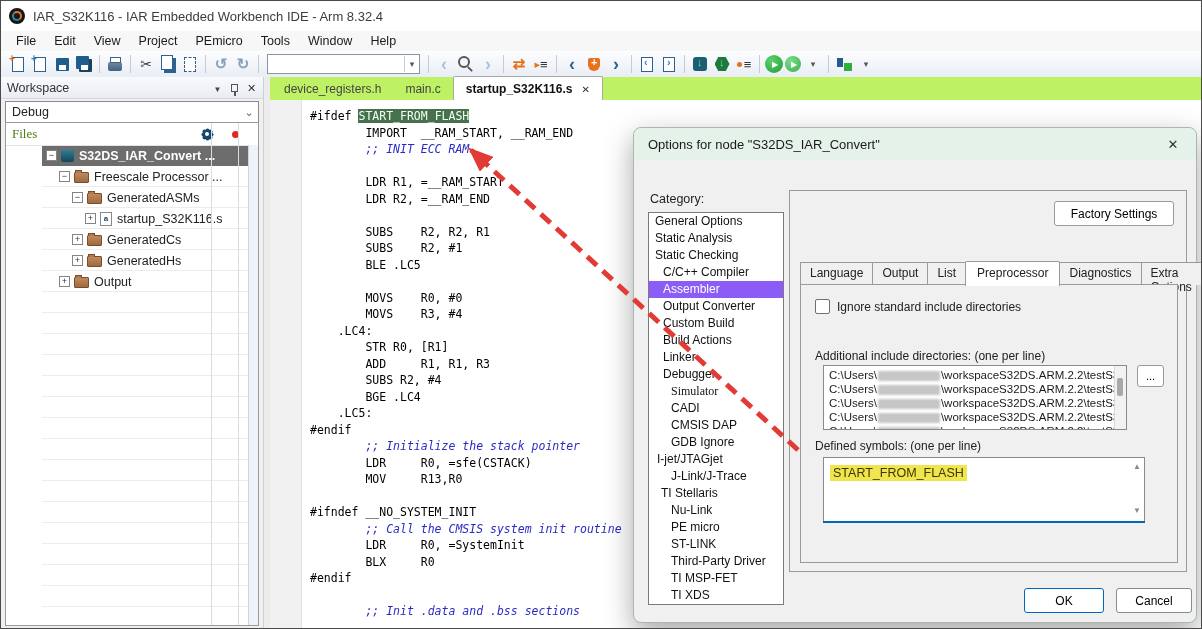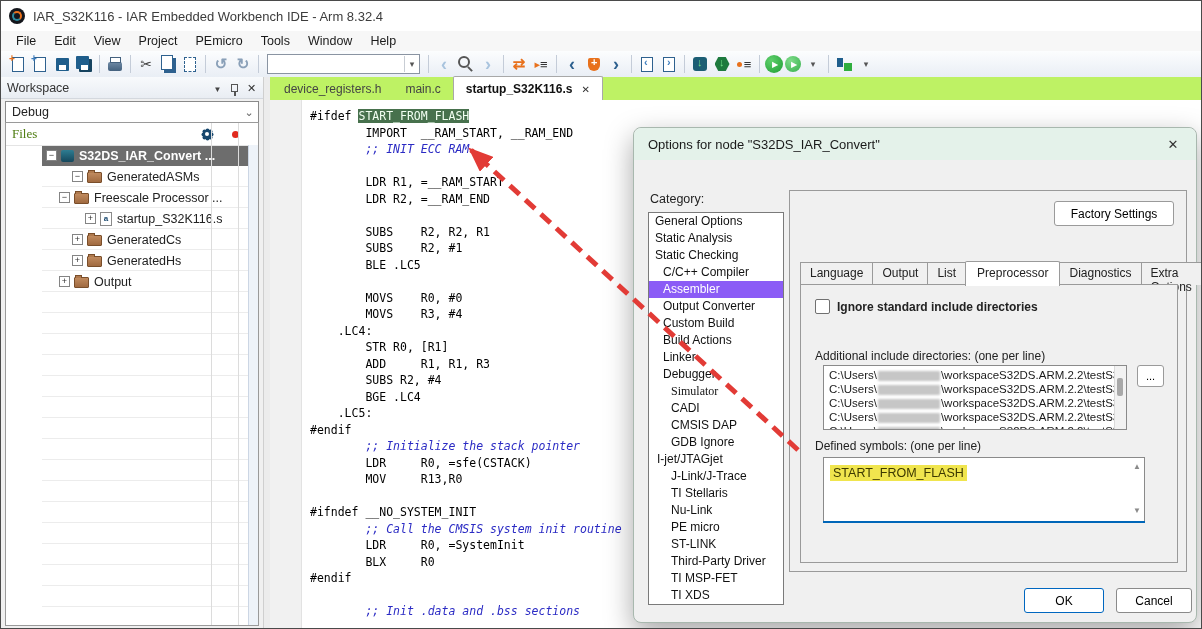--- a/index.html
+++ b/index.html
@@ -129,21 +129,21 @@
   .cat{font-size:12px;height:17px;line-height:17px;white-space:nowrap;color:#111;}
   .cat.sel{background:#8b5cf6;color:#fff;}
   .groupbox{position:absolute;left:155px;top:62px;width:396px;height:380px;border:1px solid #9a9a9a;}
   .factory-btn{position:absolute;right:12px;top:10px;width:120px;height:25px;background:#fff;border:1px solid #9a9a9a;border-radius:3px;font-size:12px;font-family:"Liberation Sans",sans-serif;}
   .dtabs{position:absolute;left:10px;top:70px;display:flex;align-items:flex-end;}
   .dtab{font-size:12px;padding:3px 9px;background:#f0f0f0;border:1px solid #9a9a9a;border-bottom:none;margin-right:-1px;height:16px;}
   .dtab.active{background:#fff;padding:4px 11px;margin-bottom:-1px;position:relative;z-index:2;border-radius:2px 2px 0 0;}
   .dpane{position:absolute;left:10px;top:93px;width:376px;height:277px;border:1px solid #9a9a9a;background:#f0f0f0;}
   .chkrow{position:absolute;left:14px;top:14px;display:flex;align-items:center;}
   .chk{width:13px;height:13px;background:#fff;border:1px solid #707070;border-radius:2px;margin-right:7px;flex:none;}
-  .chklbl{font-size:12px;font-weight:bold;}
+  .chklbl{font-size:12px;}
   .inc-label{position:absolute;left:14px;top:64px;font-size:12px;}
   .inc-box{position:absolute;left:22px;top:80px;width:302px;height:63px;background:#fff;border:1px solid #8a8a8a;overflow:hidden;}
   .inc-rows{position:absolute;left:0;top:2px;right:11px;bottom:0;overflow:hidden;}
   .irow{height:14px;line-height:14px;font-size:11.5px;white-space:nowrap;padding-left:5px;color:#1a1a1a;}
   .redact{display:inline-block;width:62px;height:10px;background:#c6c6c6;filter:blur(1px);vertical-align:middle;margin:0 1px;border-radius:1px;}
   .inc-scroll{position:absolute;right:0;top:0;bottom:0;width:11px;background:#f2f2f2;border-left:1px solid #dadada;}
   .inc-thumb{position:absolute;left:2px;top:12px;width:6px;height:18px;background:#a8a8a8;border-radius:2px;}
   .browse-btn{position:absolute;left:336px;top:80px;width:27px;height:22px;background:#fff;border:1px solid #9a9a9a;border-radius:3px;font-size:11px;}
   .sym-label{position:absolute;left:14px;top:154px;font-size:12px;}
   .sym-box{position:absolute;left:22px;top:172px;width:320px;height:63px;background:#fff;border:1px solid #8a8a8a;}
@@ -245,29 +245,29 @@
             <span class="reddot"></span>
           </span>
       </div>
       <div class="tree">
           <div class="trow sel" style="padding-left: 4px;">
             <span class="exp collapse"></span>
             <span class="tic ic-project"></span>
             <span class="tlabel">S32DS_IAR_Convert ...</span>
             <span class="tcheck">✔</span>
           </div>
+          <div class="trow" style="padding-left: 17px;">
+            <span class="exp collapse"></span>
+            <span class="tic ic-folder"></span>
+            <span class="tlabel">Freescale Processor ...</span>
+          </div>
           <div class="trow" style="padding-left: 30px;">
             <span class="exp collapse"></span>
             <span class="tic ic-folder"></span>
             <span class="tlabel">GeneratedASMs</span>
-          </div>
-          <div class="trow" style="padding-left: 17px;">
-            <span class="exp collapse"></span>
-            <span class="tic ic-folder"></span>
-            <span class="tlabel">Freescale Processor ...</span>
           </div>
           <div class="trow" style="padding-left: 43px;">
             <span class="exp expand"></span>
             <span class="tic ic-asm-file"></span>
             <span class="tlabel">startup_S32K116.s</span>
           </div>
           <div class="trow" style="padding-left: 30px;">
             <span class="exp expand"></span>
             <span class="tic ic-folder"></span>
             <span class="tlabel">GeneratedCs</span>
@@ -358,21 +358,21 @@
         <div class="cat" style="padding-left: 14px;">Custom Build</div>
         <div class="cat" style="padding-left: 14px;">Build Actions</div>
         <div class="cat" style="padding-left: 14px;">Linker</div>
         <div class="cat" style="padding-left: 14px;">Debugger</div>
         <div class="cat" style="padding-left: 22px; font-family: Liberation Serif, serif;">Simulator</div>
         <div class="cat" style="padding-left: 22px;">CADI</div>
         <div class="cat" style="padding-left: 22px;">CMSIS DAP</div>
         <div class="cat" style="padding-left: 22px;">GDB Ignore</div>
         <div class="cat" style="padding-left: 8px;">I-jet/JTAGjet</div>
         <div class="cat" style="padding-left: 22px;">J-Link/J-Trace</div>
-        <div class="cat" style="padding-left: 22px;">TI Stellaris</div>
+        <div class="cat" style="padding-left: 12px;">TI Stellaris</div>
         <div class="cat" style="padding-left: 22px;">Nu-Link</div>
         <div class="cat" style="padding-left: 22px;">PE micro</div>
         <div class="cat" style="padding-left: 22px;">ST-LINK</div>
         <div class="cat" style="padding-left: 22px;">Third-Party Driver</div>
         <div class="cat" style="padding-left: 22px;">TI MSP-FET</div>
         <div class="cat" style="padding-left: 22px;">TI XDS</div>
       </div>
     <div class="groupbox">
       <button class="factory-btn">Factory Settings</button>
       <div class="dtabs">

